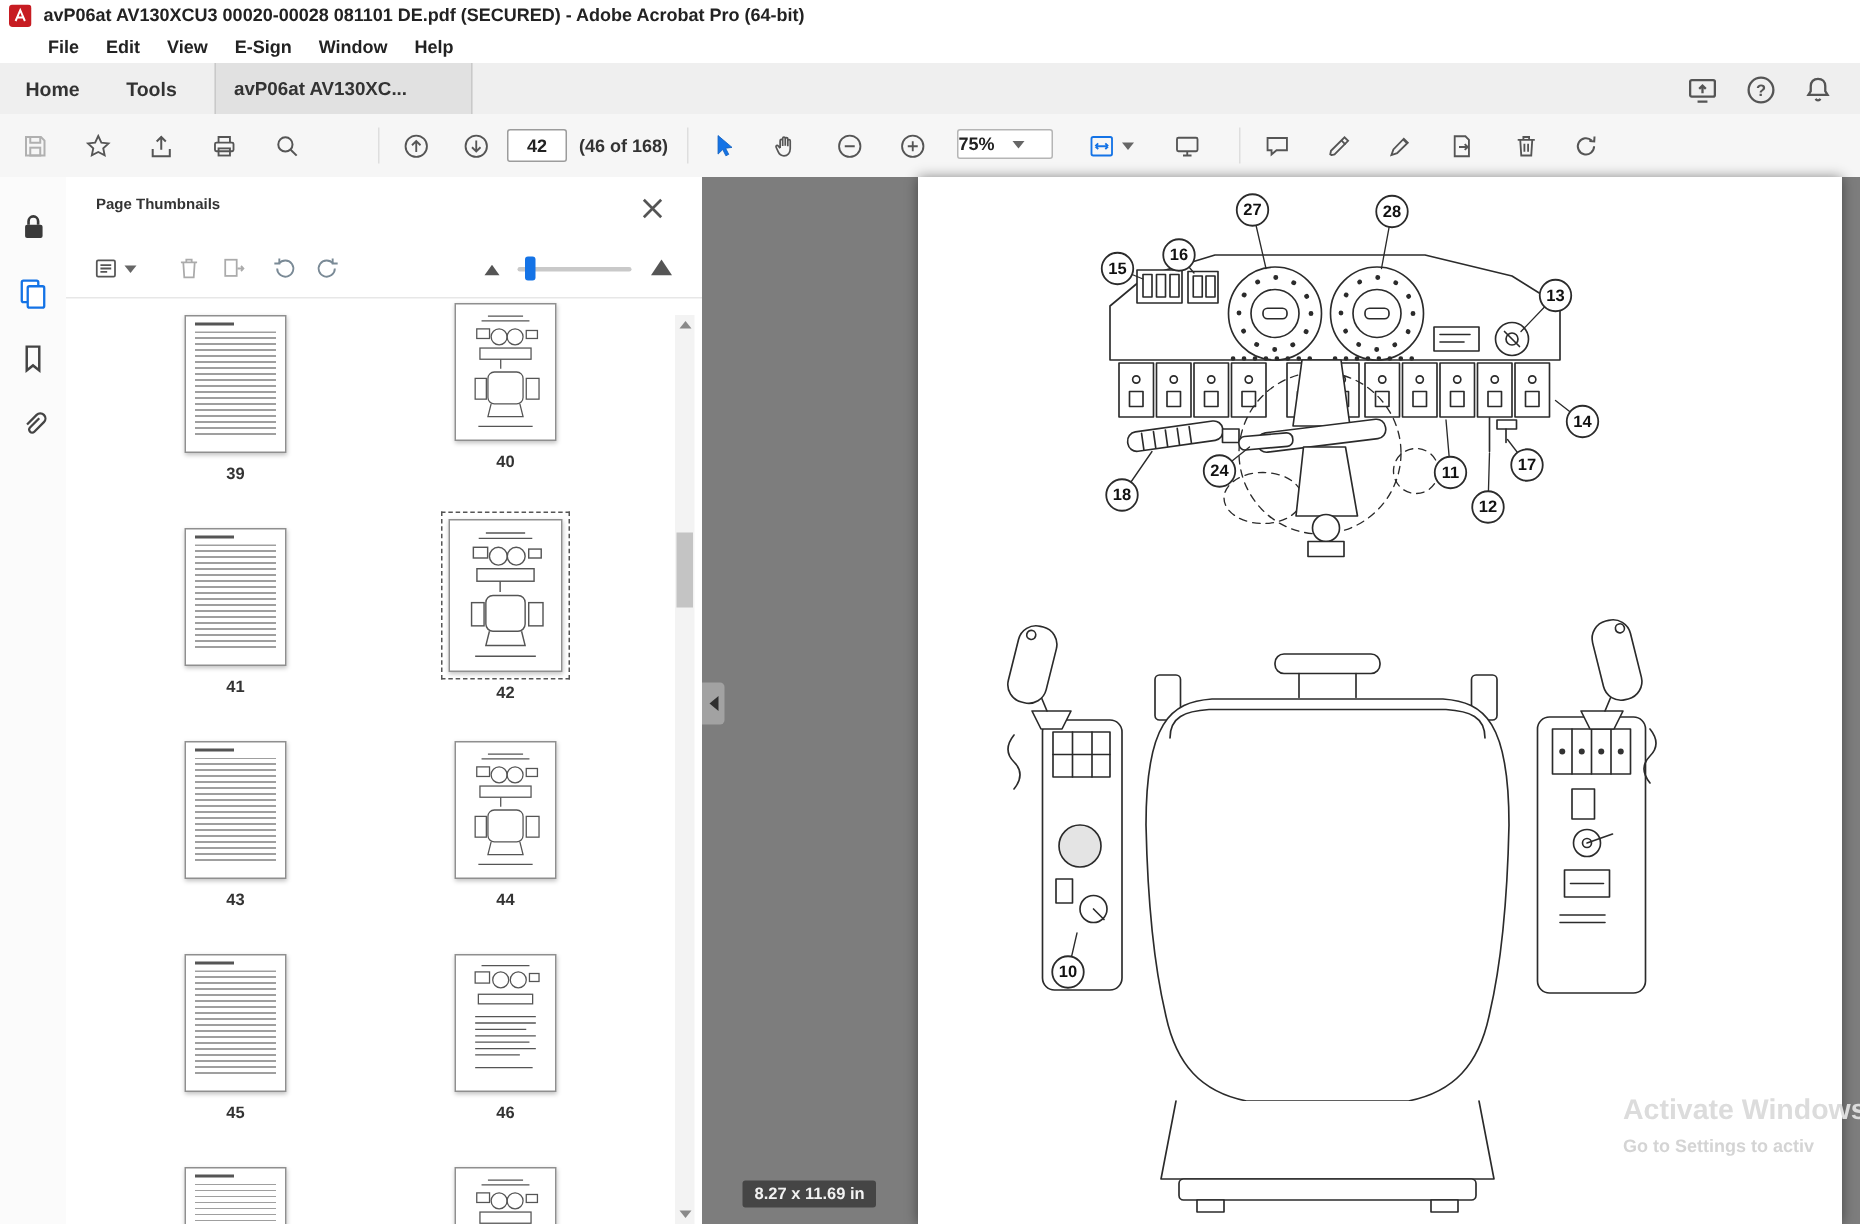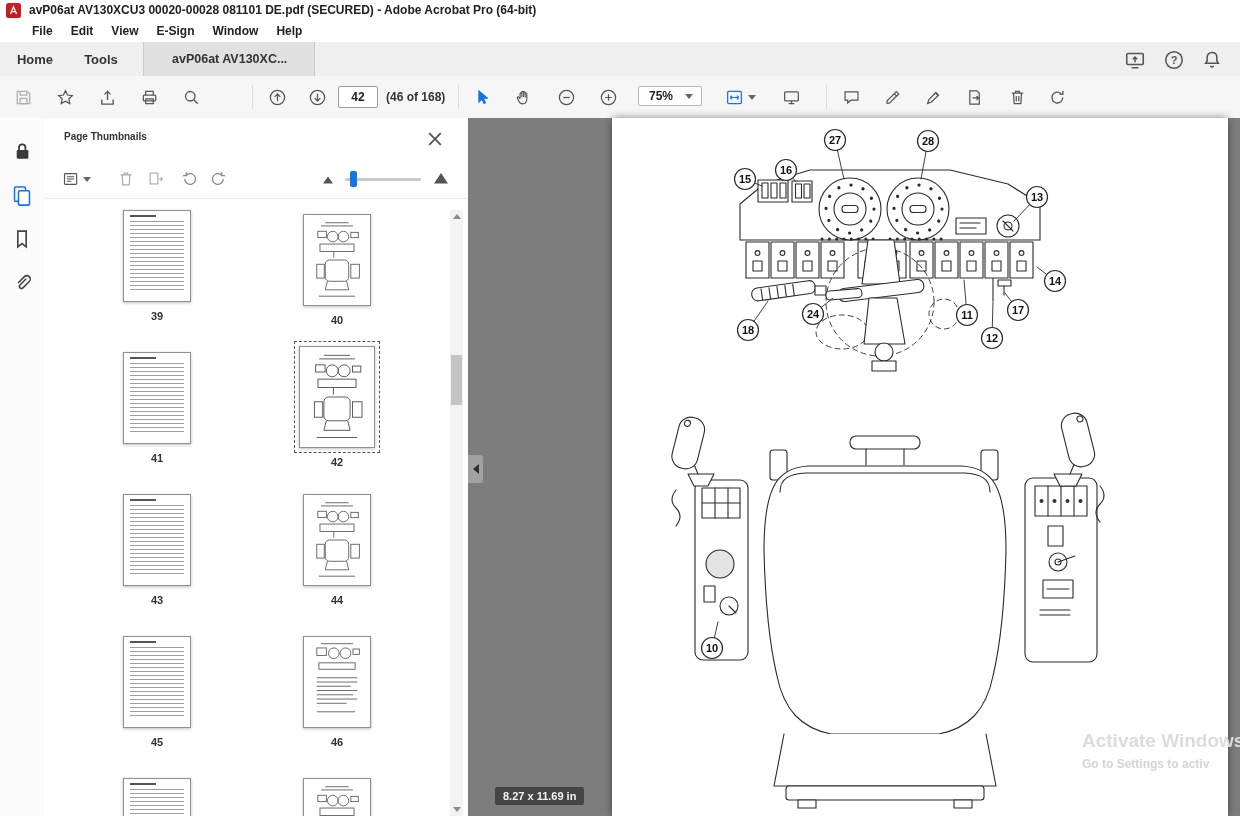--- a/index.html
+++ b/index.html
@@ -20,37 +20,37 @@
 
   
   .tabbar{position:absolute;left:0;top:42px;width:100%;height:34px;background:#efefef;
           border-bottom:1px solid #d2d2d2;}
   .tab{position:absolute;top:0;height:34px;display:flex;align-items:center;justify-content:center;
        font-size:13px;color:#333;}
   .tab-home{left:0;width:70px;}
   .tab-tools{left:70px;width:62px;}
   .tab-doc{left:143px;width:172px;background:#e1e1e1;border-left:1px solid #c9c9c9;
            border-right:1px solid #c9c9c9;font-size:12.5px;justify-content:flex-start;
-           padding-left:28px;box-sizing:border-box;white-space:nowrap;overflow:hidden;}
+           padding-left:12px;box-sizing:border-box;white-space:nowrap;overflow:hidden;}
   .tabbar .ricon{position:absolute;top:7px;width:22px;height:22px;display:flex;
                  align-items:center;justify-content:center;}
 
   
   .toolbar{position:absolute;left:0;top:76px;width:100%;height:42px;background:#f6f6f6;
            border-bottom:1px solid #c9c9c9;}
   .tb{position:absolute;top:8px;width:26px;height:26px;display:flex;align-items:center;
       justify-content:center;border-radius:3px;}
   .tb svg{width:19px;height:19px;}
   .pagebox{position:absolute;left:338px;top:10px;width:38px;height:20px;background:#fff;
            border:1px solid #9c9c9c;border-radius:2px;display:flex;align-items:center;
            justify-content:center;font-size:12px;color:#222;}
   .pagecount{position:absolute;left:386px;top:14px;font-size:12px;color:#333;}
   .zoombox{position:absolute;left:638px;top:10px;width:64px;height:20px;background:#fff;
            border:1px solid #b5b5b5;border-radius:2px;display:flex;align-items:center;
-           font-size:12px;color:#222;padding-left:10px;box-sizing:border-box;}
+           font-size:12px;color:#222;padding-left:0;box-sizing:border-box;}
   .zoombox .caret{margin-left:12px;}
   .caret{width:0;height:0;border-left:4px solid transparent;border-right:4px solid transparent;
          border-top:5px solid #666;display:inline-block;}
   .tbsep{position:absolute;top:9px;width:1px;height:24px;background:#dedede;}
 
   
   .main{position:absolute;left:0;top:118px;width:100%;height:698px;}
 
   
   .rail{position:absolute;left:0;top:0;width:44px;height:100%;background:#fbfbfb;
@@ -372,21 +372,21 @@
         </svg>
       </div>
 
       <div class="cell" style="left:79px;top:92px">
         <div class="thumbbox thumb-text">
             <div class="thead"></div>
             <div class="tlines"></div>
           </div>
         <div class="plabel">39</div>
       </div>
-      <div class="cell" style="left:259px;top:96px">
+      <div class="cell" style="left:259px;top:84px">
         <div class="thumbbox">
           <svg class="mini" viewBox="0 0 62 84">
             <g fill="none" stroke="#555" stroke-width="0.8">
               <line x1="20" y1="7" x2="42" y2="7"></line>
                 <line x1="16" y1="10" x2="46" y2="10"></line>
               <rect x="13" y="15" width="8" height="6"></rect>
                 <circle cx="27" cy="20" r="5"></circle>
                 <circle cx="37" cy="20" r="5"></circle>
               <rect x="44" y="16" width="7" height="5"></rect>
                 <rect x="15" y="27" width="32" height="7"></rect>

